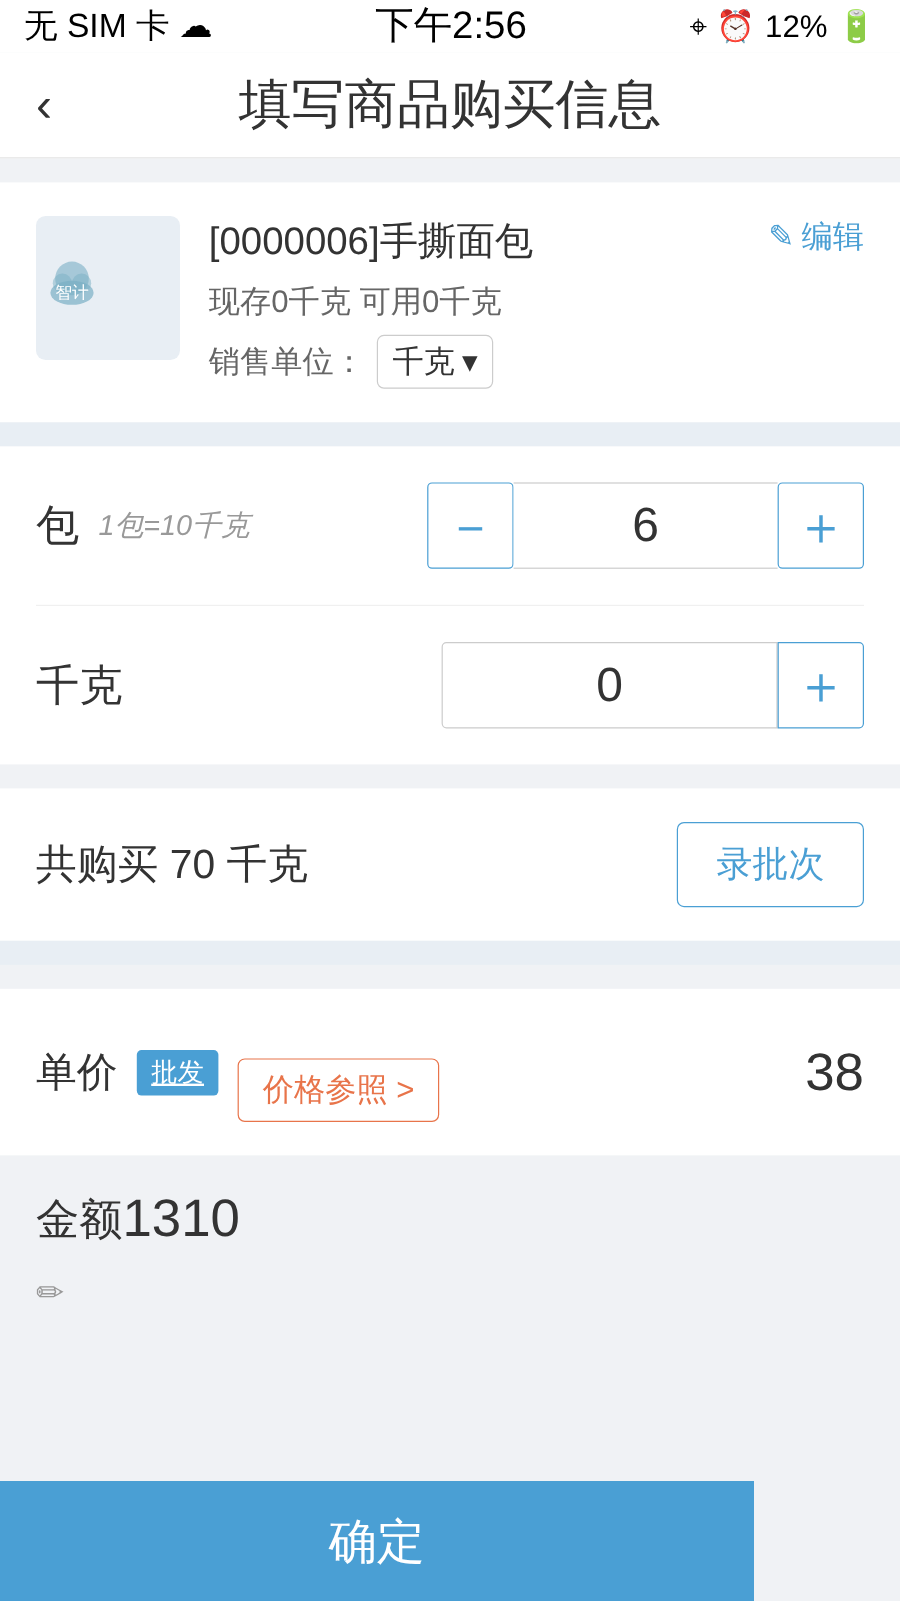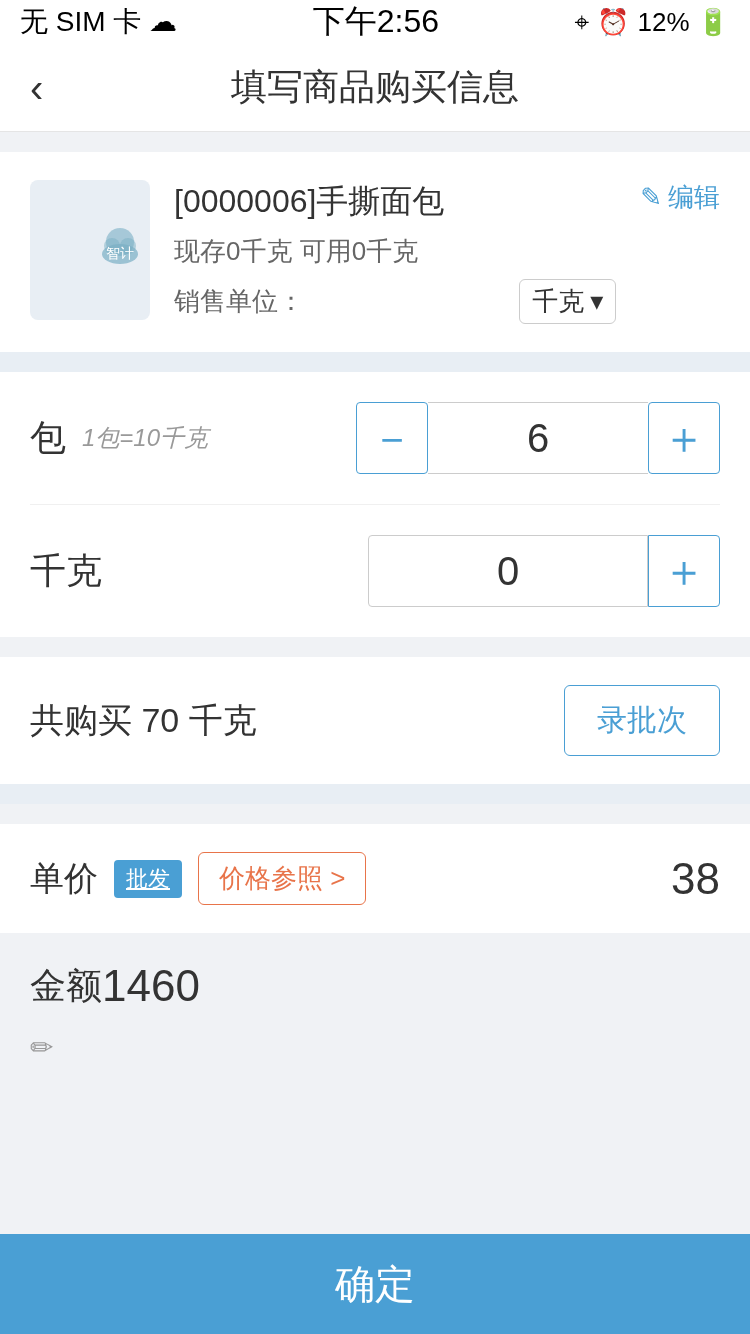--- a/index.html
+++ b/index.html
@@ -41,49 +41,49 @@
     .nav-back {
       font-size: 40px;
       color: #333;
       cursor: pointer;
       line-height: 1;
     }
     .nav-title {
       position: absolute;
       left: 50%;
       transform: translateX(-50%);
-      font-size: 36px;
+      font-size: 44px;
       font-weight: 500;
       color: #333;
     }
 
     
     .product-card {
       background: #fff;
       padding: 28px 30px;
       margin-top: 20px;
       display: flex;
       align-items: flex-start;
       gap: 24px;
     }
     .product-image {
       width: 120px;
-      height: 140px;
+      height: 120px;
       background: #e8eef4;
       border-radius: 8px;
       display: flex;
       align-items: center;
-      justify-content: flex-end;
+      justify-content: flex-start;
       flex-shrink: 0;
     }
     .product-image svg { width: 60px; height: 60px; }
     .product-info { flex: 1; }
     .product-name { font-size: 32px; color: #333; font-weight: 500; margin-bottom: 10px; }
     .product-stock { font-size: 26px; color: #666; margin-bottom: 10px; }
-    .product-unit { font-size: 26px; color: #666; display: flex; align-items: center; gap: 10px; justify-content: space-between; }
+    .product-unit { font-size: 26px; color: #666; display: flex; align-items: center; gap: 10px; }
     .unit-selector {
       border: 1px solid #ccc;
       border-radius: 6px;
       padding: 4px 12px;
       font-size: 26px;
       color: #333;
       background: #fff;
       display: flex;
       align-items: center;
       gap: 6px;
@@ -212,20 +212,21 @@
       border: 1.5px solid #e8744a;
       color: #e8744a;
       background: #fff;
       padding: 8px 20px;
       font-size: 26px;
       border-radius: 6px;
       display: flex;
       align-items: center;
       gap: 6px;
       cursor: pointer;
+      margin-top: 30px;
     }
     .price-value { font-size: 44px; color: #333; }
 
     
     .amount-section {
       background: #f0f2f5;
       padding: 28px 30px 20px;
     }
     .amount-row {
       display: flex;
@@ -247,21 +248,21 @@
       background: #f0f2f5;
       flex: 1;
       min-height: 300px;
     }
 
     
     .confirm-btn {
       position: fixed;
       bottom: 0;
       left: 0;
-      width: 750px;
+      width: 628px;
       height: 100px;
       background: #4a9fd4;
       color: #fff;
       font-size: 40px;
       border: none;
       cursor: pointer;
       display: flex;
       align-items: center;
       justify-content: center;
     }
@@ -361,21 +362,21 @@
         <span class="price-tag">批发</span>
         <button class="price-ref-btn">价格参照 &gt;</button>
       </div>
       <div class="price-value">38</div>
     </div>
   </div>
 
   <div class="amount-section">
     <div class="amount-row">
       <span class="amount-label">金额</span>
-      <span class="amount-value">1460</span>
+      <span class="amount-value">1310</span>
     </div>
     <div class="note-row">
       <span style="color:#999; font-size:28px;">✏</span>
     </div>
   </div>
 
   <div class="empty-area"></div>
 </div>
 
 <button class="confirm-btn">确定</button>

